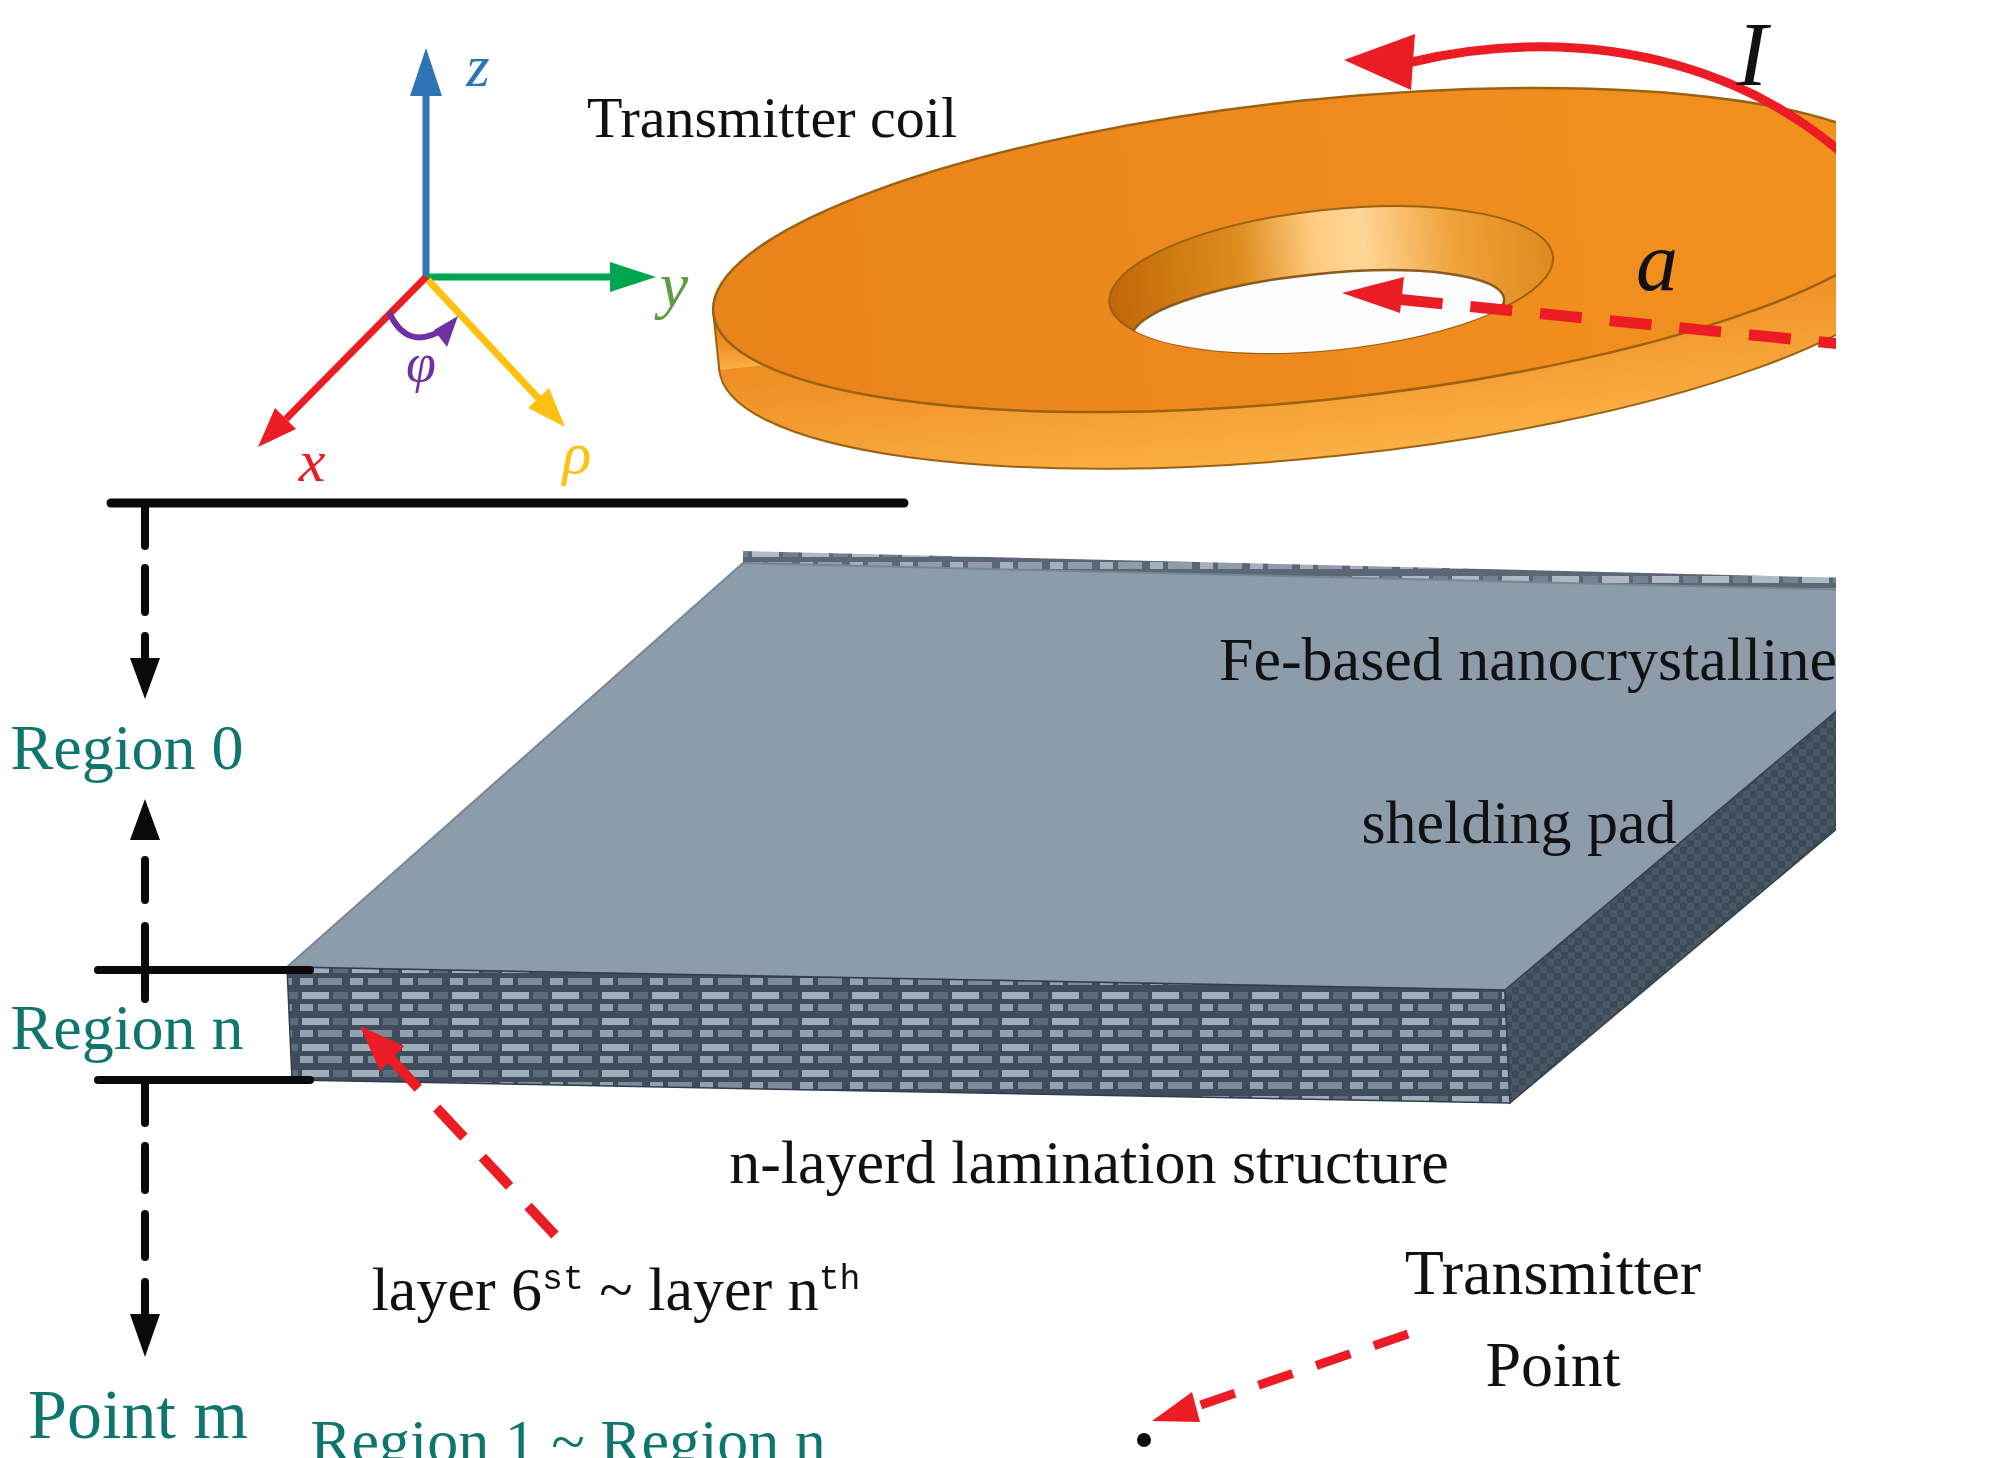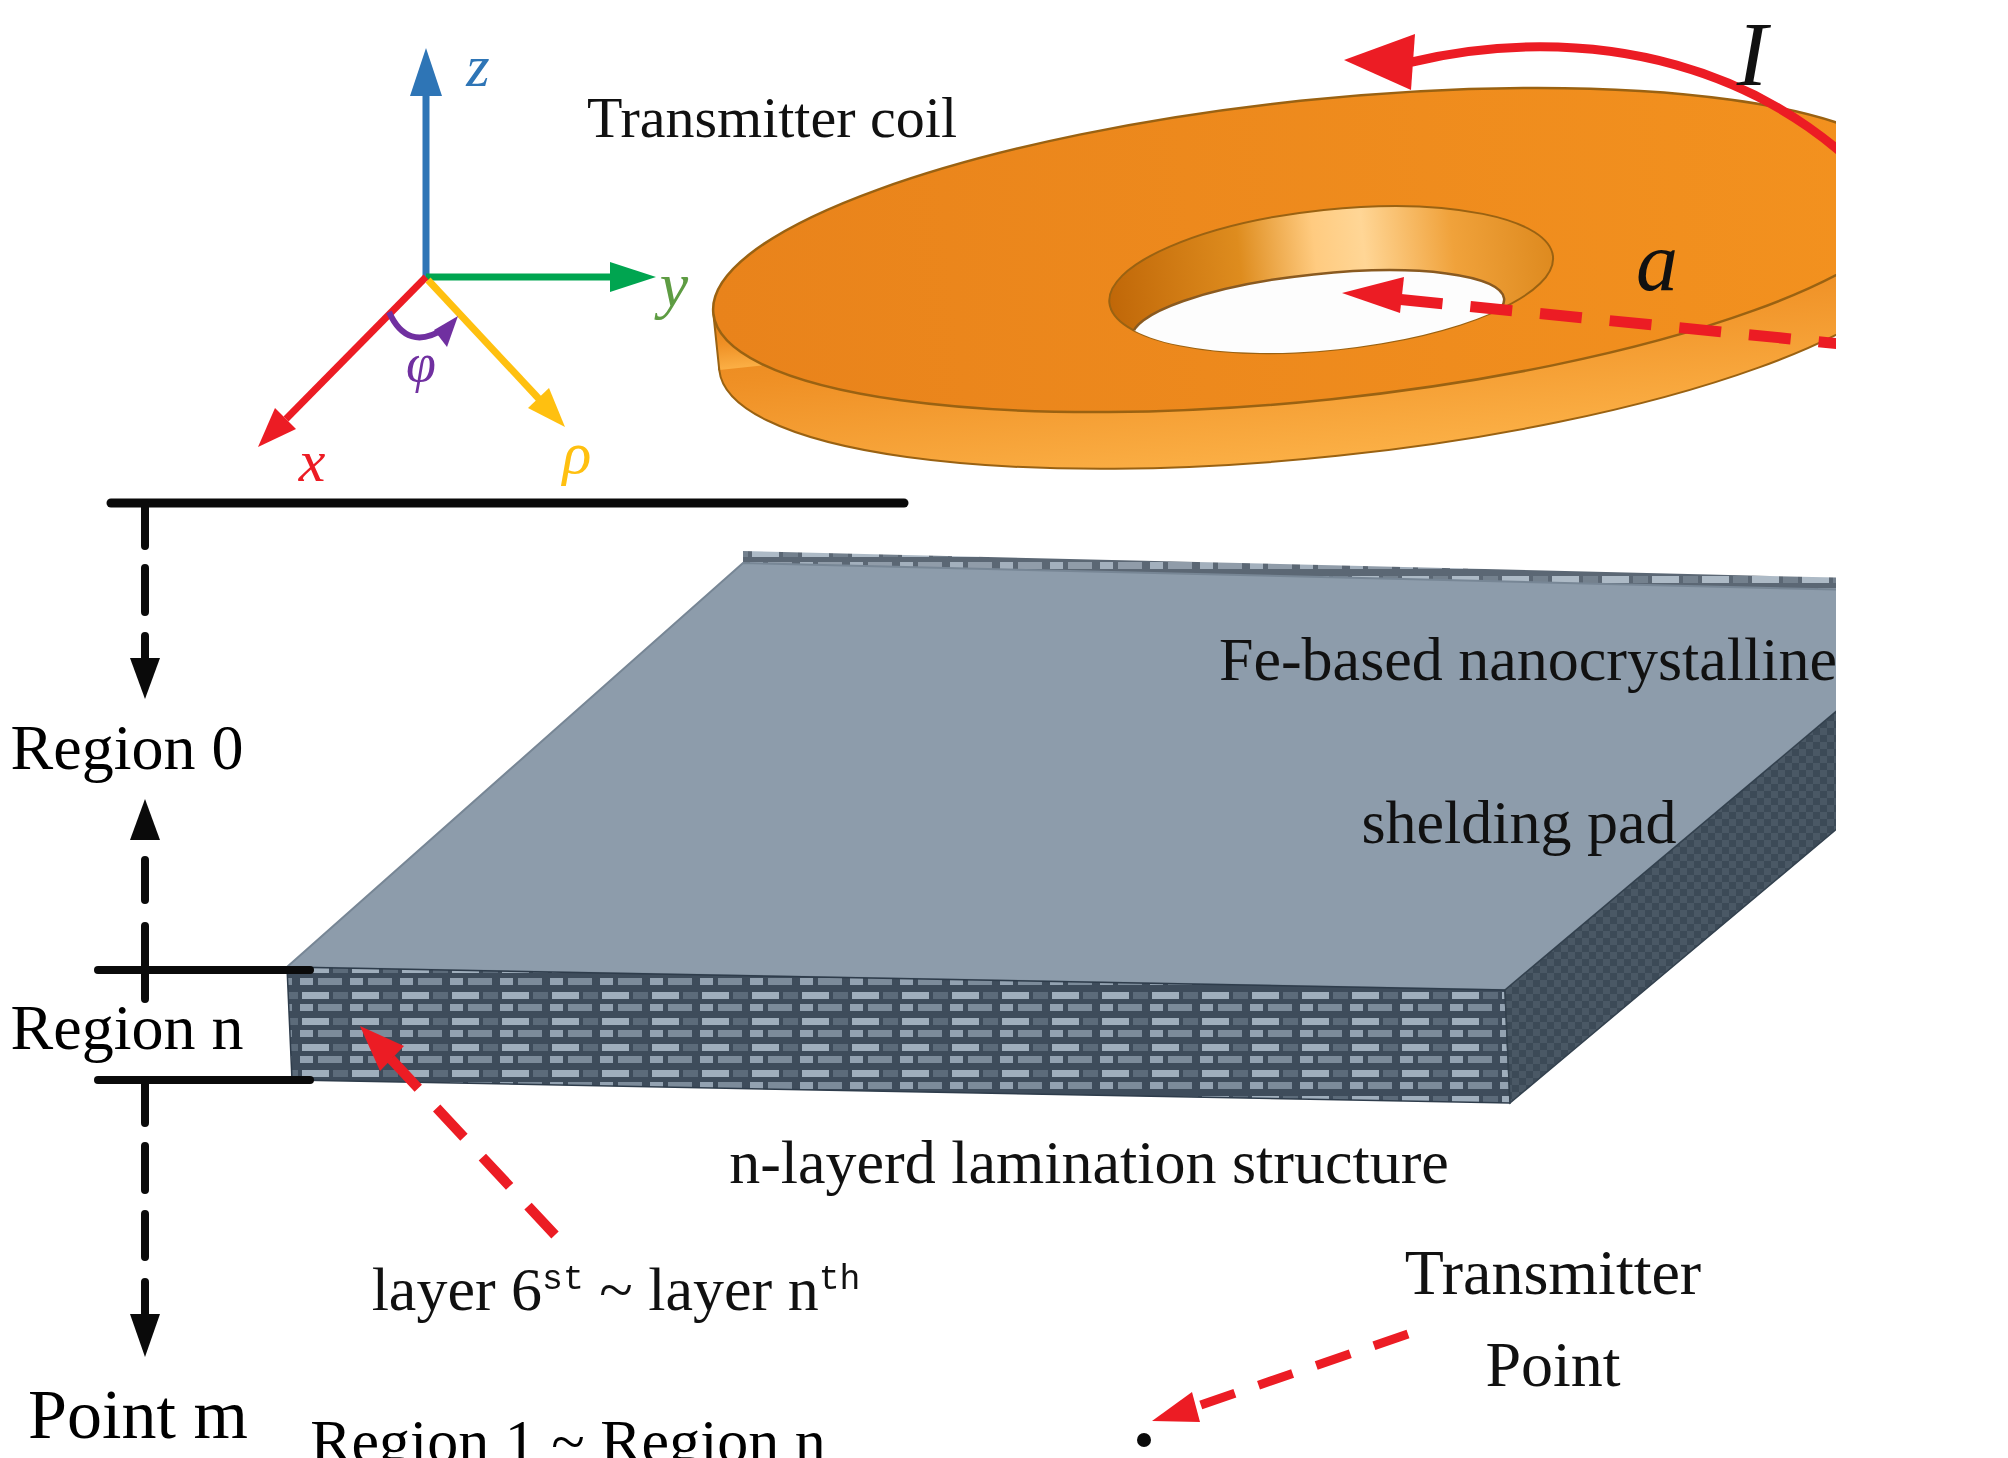--- a/index.html
+++ b/index.html
@@ -3,21 +3,21 @@
 <meta charset="utf-8">
 <style>
   html,body{margin:0;padding:0;background:#ffffff;}
   #stage{
     position:relative;width:1836px;height:1458px;background:#ffffff;overflow:hidden;
     font-family:"Liberation Serif","DejaVu Serif",serif;
   }
   #art{position:absolute;left:0;top:0;width:2008px;height:1458px;}
   .lbl{position:absolute;transform:translate(-50%,-50%);white-space:pre;line-height:1.05;text-align:center;}
   .black{color:#111111;}
-  .blue{color:#000000;}
+  .blue{color:#0f766e;}
   .cap58{font-size:58px;}
   .cap62{font-size:62px;}
   .cap64{font-size:64px;}
   .cap70{font-size:70px;}
   .ital{font-style:italic;}
   .sup{vertical-align:super;font-size:0.56em;font-family:Liberation Mono, monospace;}
   #lbl-z{color:#2E75B6;font-size:60px;}
   #lbl-y{color:#5E9C43;font-size:64px;}
   #lbl-x{color:#EC1C24;font-size:60px;}
   #lbl-rho{color:#FFC010;font-size:60px;}

